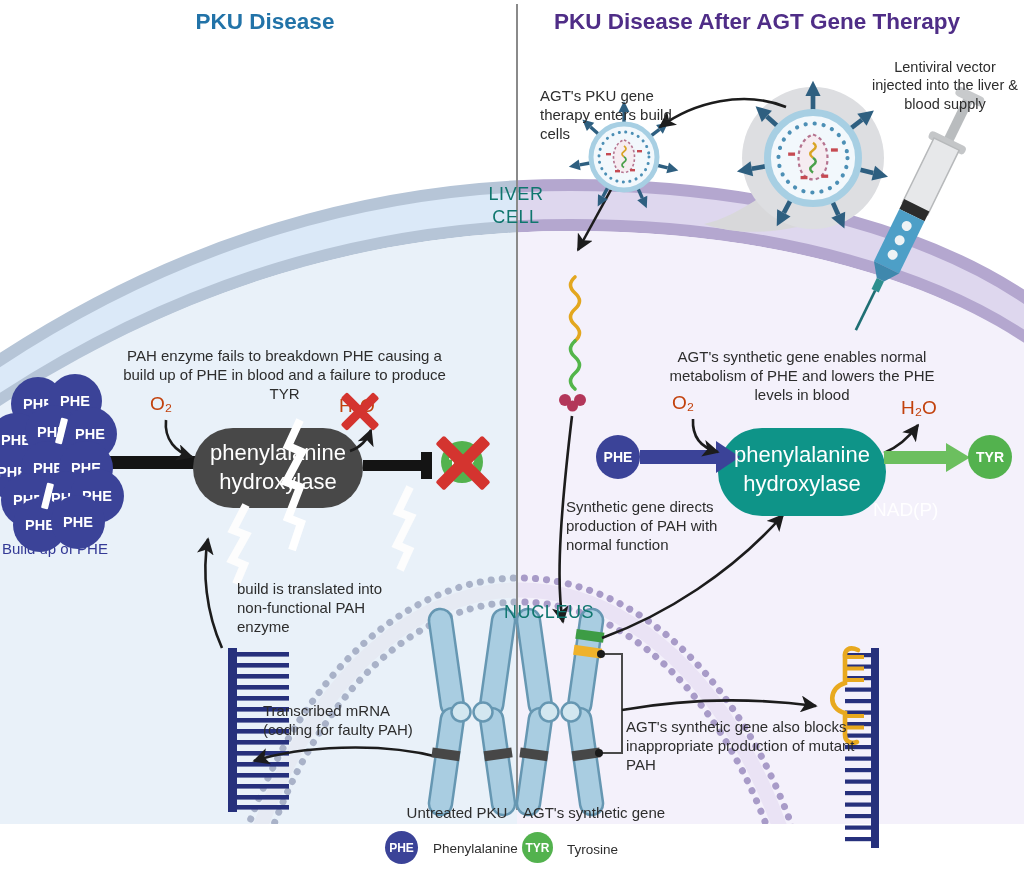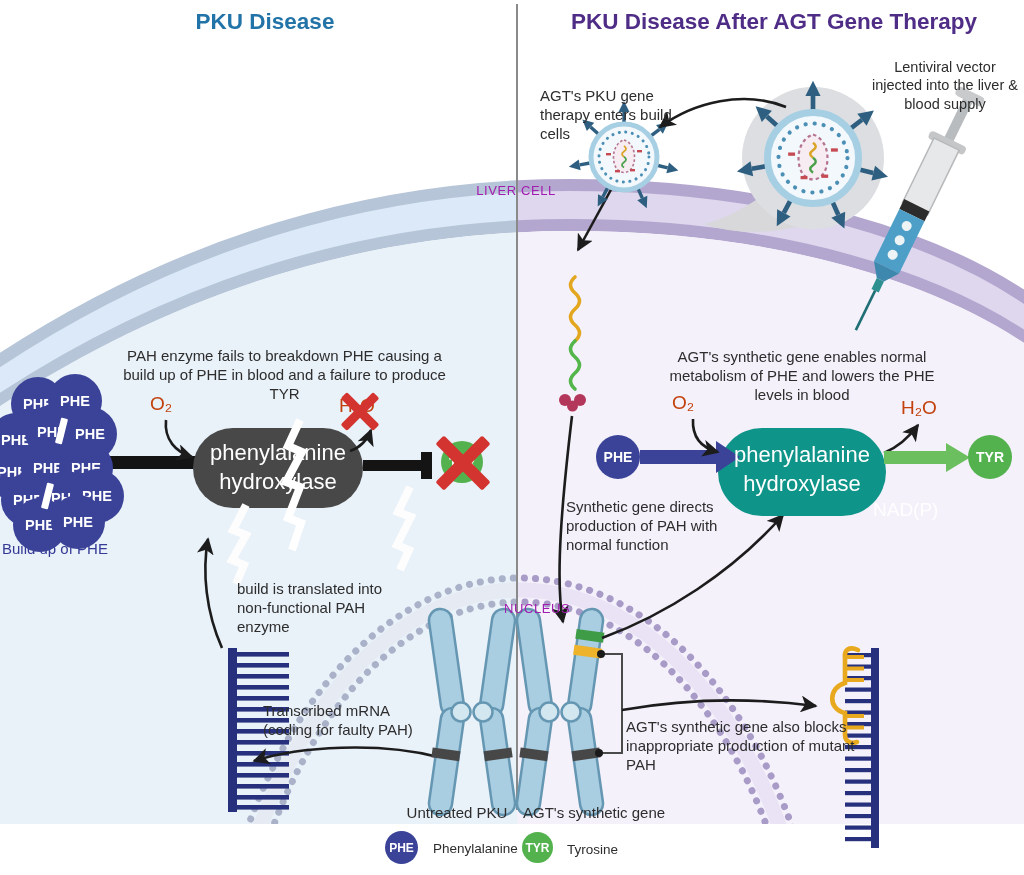--- a/index.html
+++ b/index.html
@@ -2,21 +2,21 @@
 <html><head>
 <meta charset="utf-8">
 <style>
   html,body{margin:0;padding:0;}
   body{width:1024px;height:875px;position:relative;background:#ffffff;overflow:hidden;
        font-family:"Liberation Sans",sans-serif;}
   svg.canvas{position:absolute;left:0;top:0;z-index:1;}
   .txt{position:absolute;z-index:2;font-size:15px;line-height:1.27;color:#2d2d2d;}
   .center{text-align:center;}
   .title{font-weight:bold;font-size:22.5px;line-height:1.1;}
-  .small-caps{font-size:13px;letter-spacing:.6px;color:#a21caf;}
+  .small-caps{font-size:18px;letter-spacing:.6px;color:#0f766e;}
   .mol{position:absolute;z-index:2;border-radius:50%;display:flex;align-items:center;justify-content:center;
        color:#fff;font-weight:bold;}
   .phe-c{background:#3b4398;}
   .tyr-c{background:#53b24e;}
   .cluster{width:54px;height:54px;font-size:14.5px;}
   .pill-line{position:absolute;z-index:2;color:#fff;font-size:22px;text-align:center;}
   .xmark{position:absolute;z-index:3;}
   .xmark .b1,.xmark .b2{position:absolute;background:#d4342f;border-radius:2px;}
   .xmark .b1{transform:rotate(45deg);}
   .xmark .b2{transform:rotate(-45deg);}
@@ -234,21 +234,21 @@
         <circle cx="0" cy="165" r="5" fill="#eef3f5"></circle>
         <circle cx="0" cy="181" r="5" fill="#eef3f5"></circle>
       <polygon points="-14,195 14,195 4,209 -4,209" fill="#3f88ad"></polygon>
       <rect x="-4" y="209" width="8" height="12" fill="#2d8f8f"></rect>
       <rect x="-1.3" y="221" width="2.6" height="44" fill="#1f6f74"></rect>
     </g>
   </g>
 </svg>
 
 <div class="txt title center" style="left:130px;top:10px;width:270px;color:#2273a8;">PKU Disease</div>
-<div class="txt title center" style="left:549px;top:10px;width:450px;color:#4f2d87;">PKU Disease After AGT Gene Therapy</div>
+<div class="txt title center" style="left:532px;top:10px;width:450px;color:#4f2d87;">PKU Disease After AGT Gene Therapy</div>
 
 <div class="txt small-caps center" style="left:466px;top:183px;width:100px;">LIVER CELL</div>
 <div class="txt small-caps" style="left:470px;top:601px;margin-left:34px;">NUCLEUS</div>
 
 <div class="txt" style="left:540px;top:86px;width:152px;">AGT's PKU gene therapy enters build cells</div>
 <div class="txt center" style="left:869px;top:58px;width:152px;font-size:14.5px;">Lentiviral vector injected into the liver &amp; blood supply</div>
 <div class="txt center" style="left:112px;top:346px;width:345px;">PAH enzyme fails to breakdown PHE causing a build up of PHE in blood and a failure to produce TYR</div>
 <div class="txt center" style="left:657px;top:347px;width:290px;">AGT's synthetic gene enables normal metabolism of PHE and lowers the PHE levels in blood</div>
 <div class="txt" style="left:566px;top:497px;width:180px;">Synthetic gene directs production of PAH with normal function</div>
 <div class="txt" style="left:237px;top:579px;width:165px;">build is translated into non-functional PAH enzyme</div>

